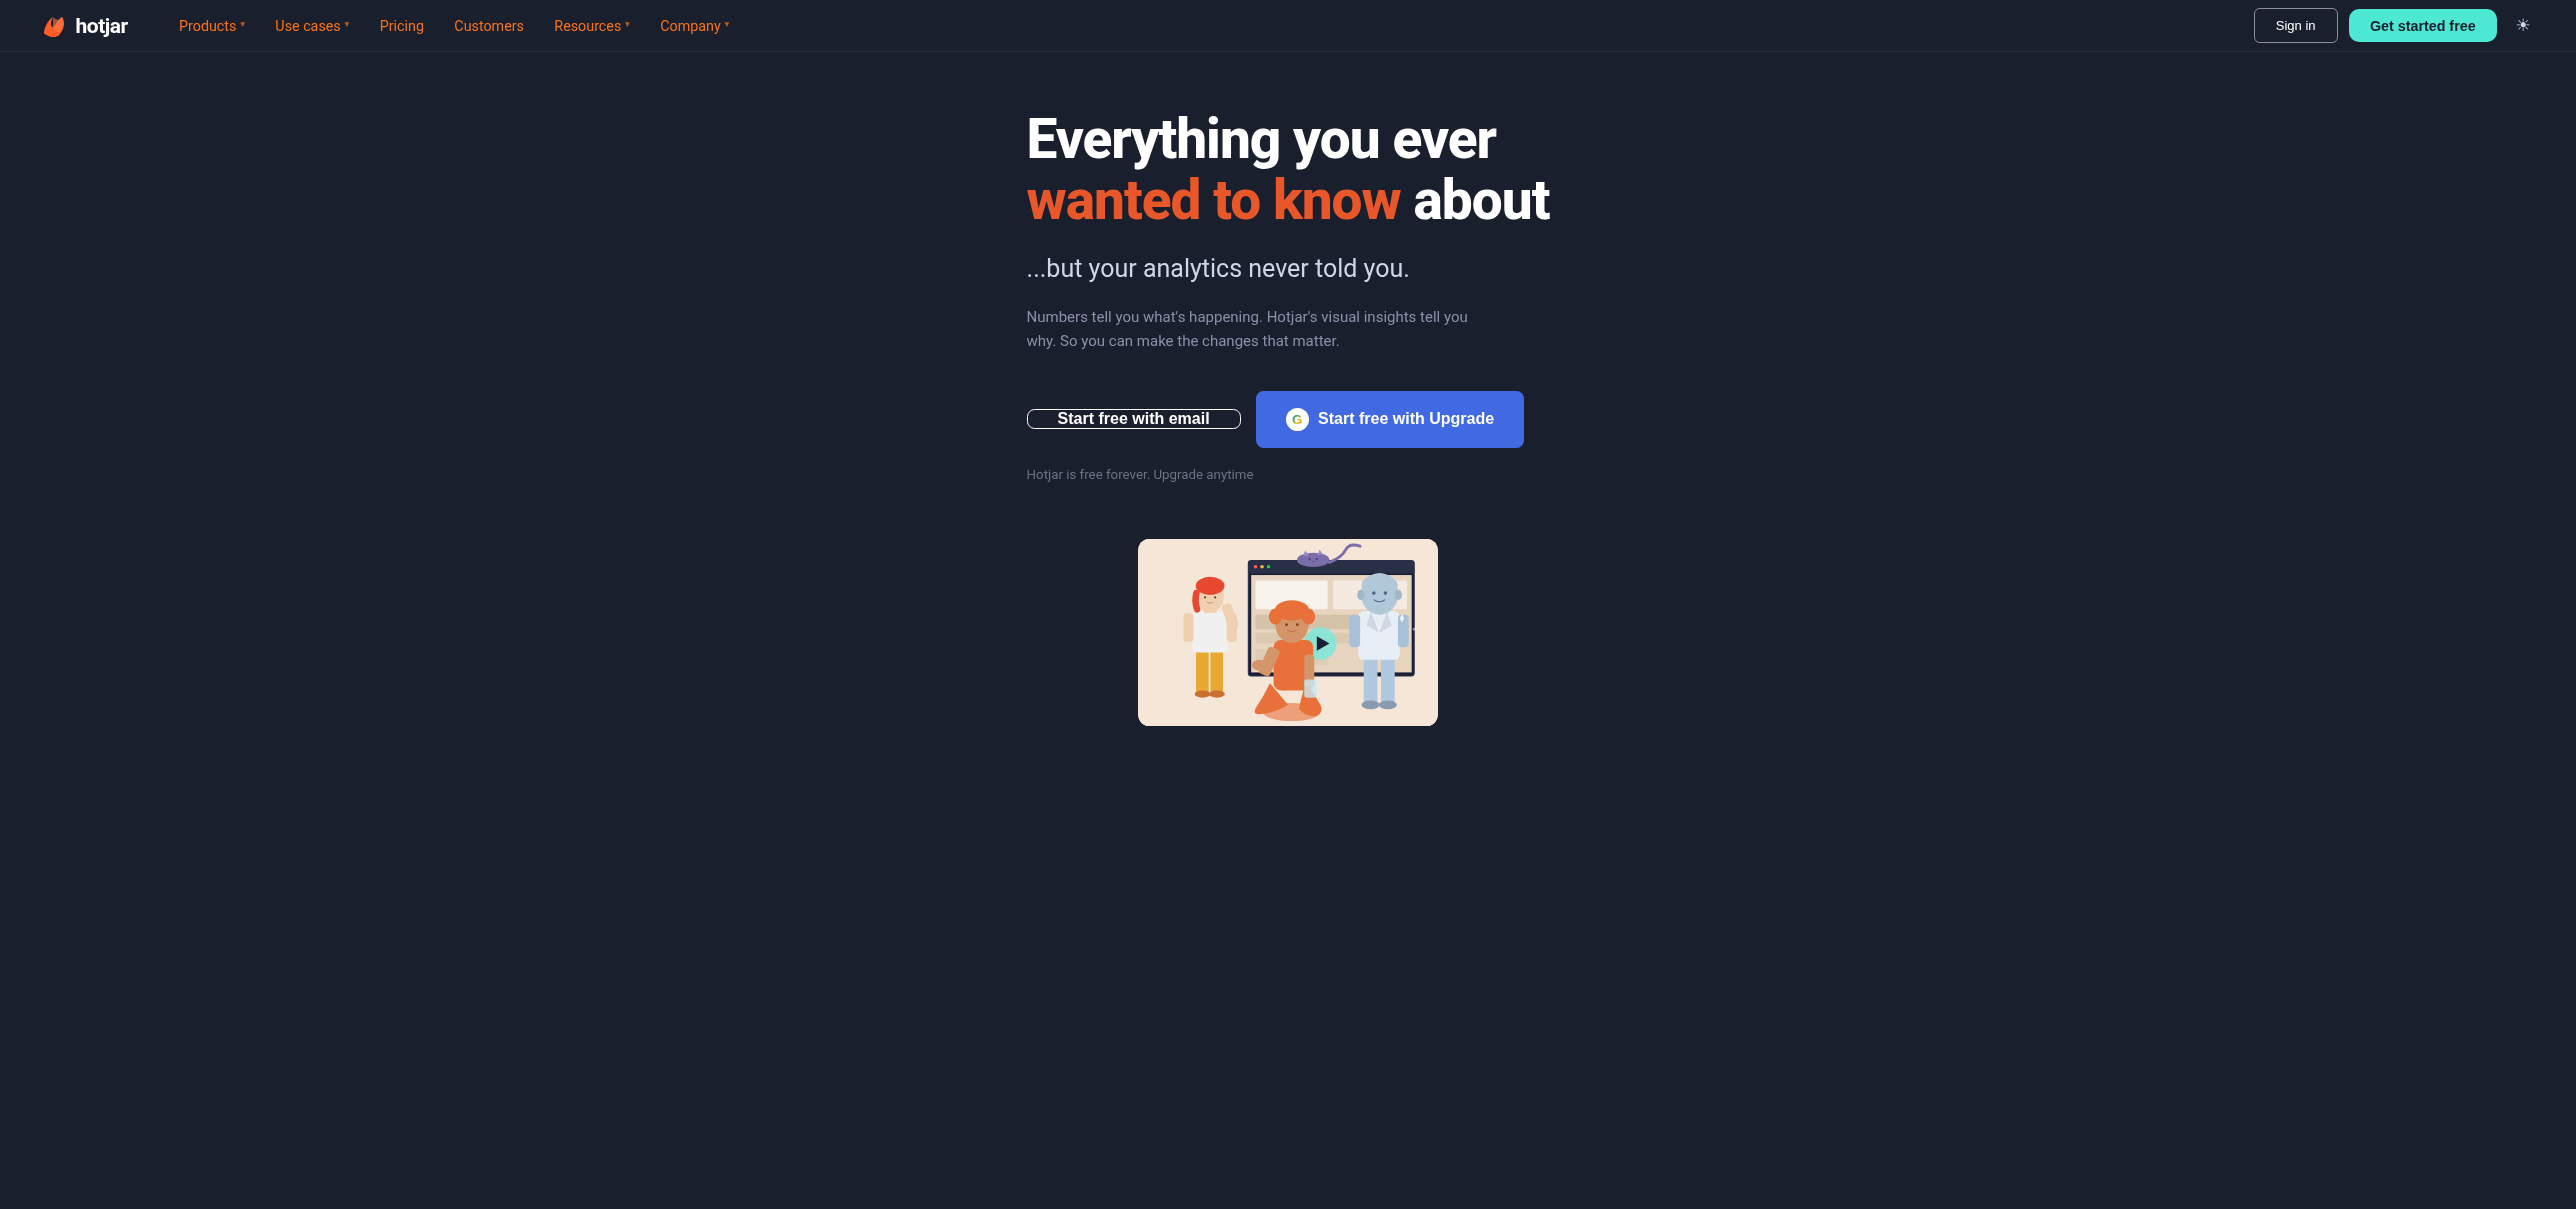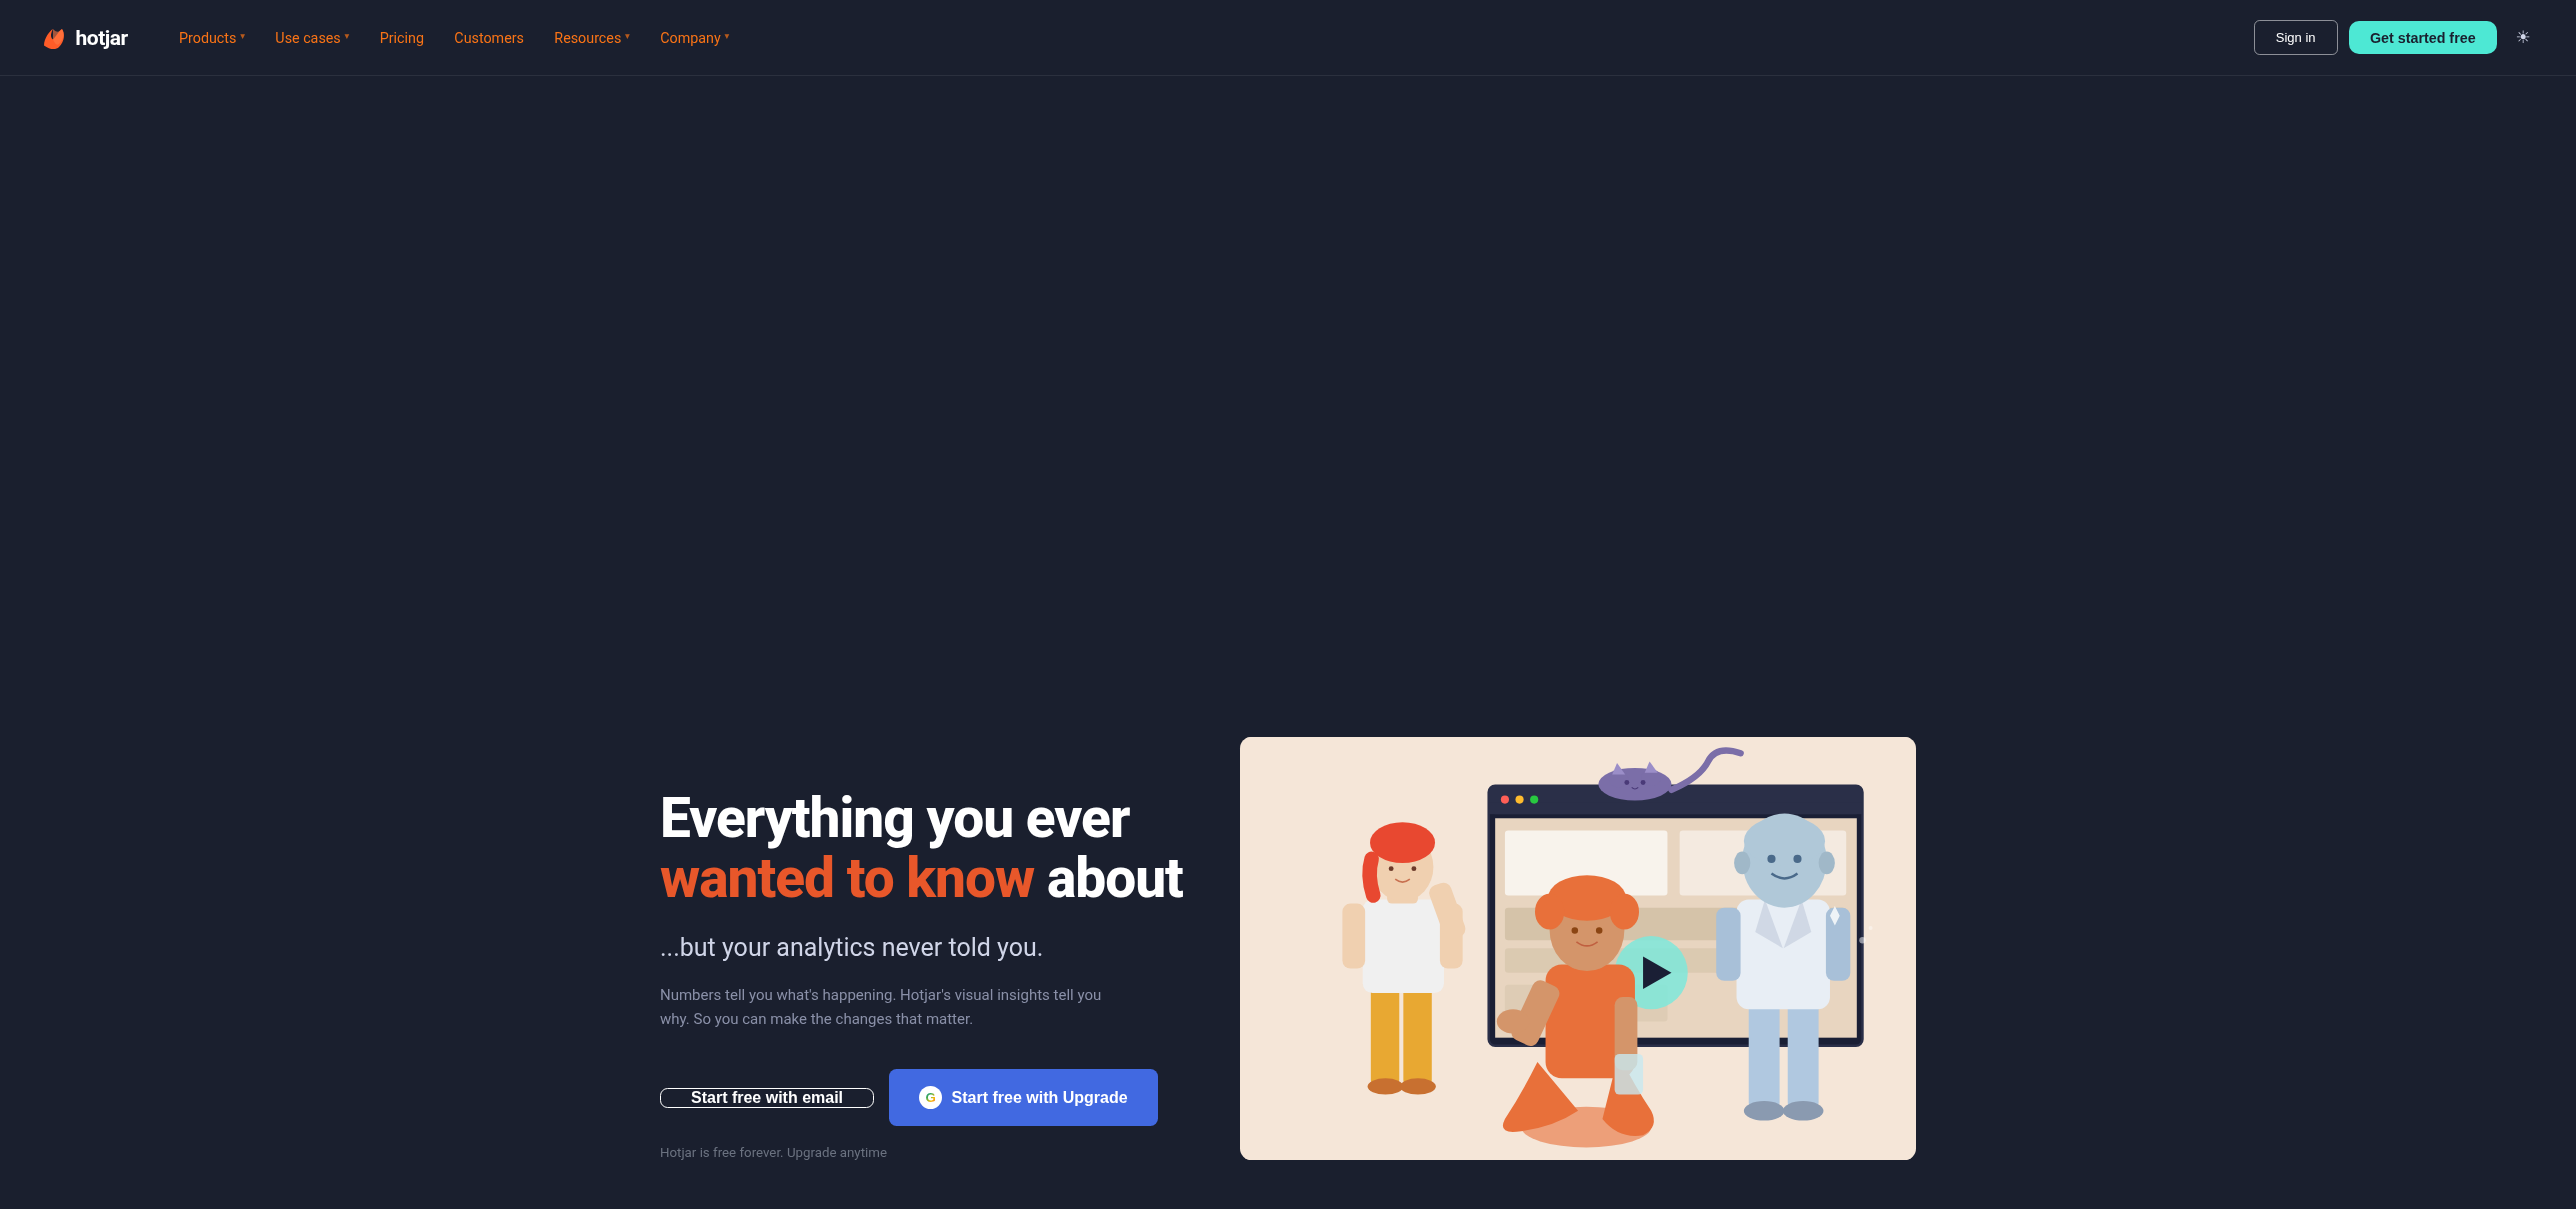--- a/index.html
+++ b/index.html
@@ -9,21 +9,21 @@
       background: #1a1f2e;
       color: #fff;
       min-height: 100vh;
     }
 
     
     nav {
       display: flex;
       align-items: center;
       padding: 0 38px;
-      height: 76px;
+      height: 52px;
       background: #1a1f2e;
       border-bottom: 1px solid rgba(255,255,255,0.08);
       position: relative;
       z-index: 10;
     }
 
     .logo {
       display: flex;
       align-items: center;
       gap: 7.6px;
@@ -106,26 +106,27 @@
       color: #d0d5e8;
       font-size: 17px;
       border-radius: 50%;
       background: transparent;
       border: none;
     }
 
     
     .hero {
       display: flex;
-      align-items: flex-end;
+      align-items: center;
       padding: 57px 38px 57px 38px;
       gap: 57px;
       max-width: 1332px;
       margin: 0 auto;
       min-height: calc(100vh - 68px);
+      flex-direction: column;
     }
 
     .hero-left {
       flex: 0 0 auto;
       max-width: 571px;
     }
 
     .hero-heading {
       font-size: 55px;
       font-weight: 800;

